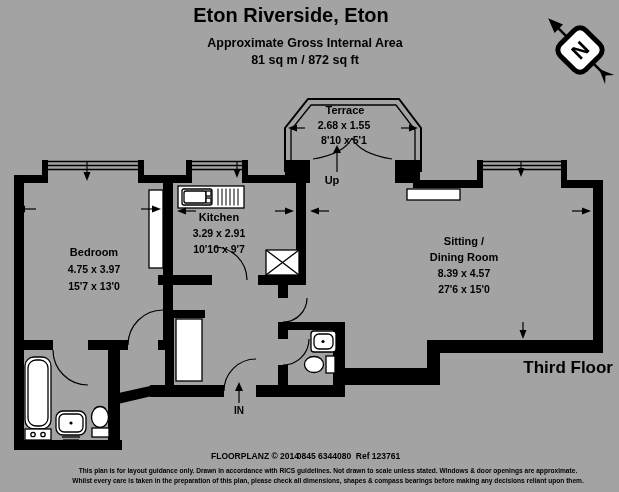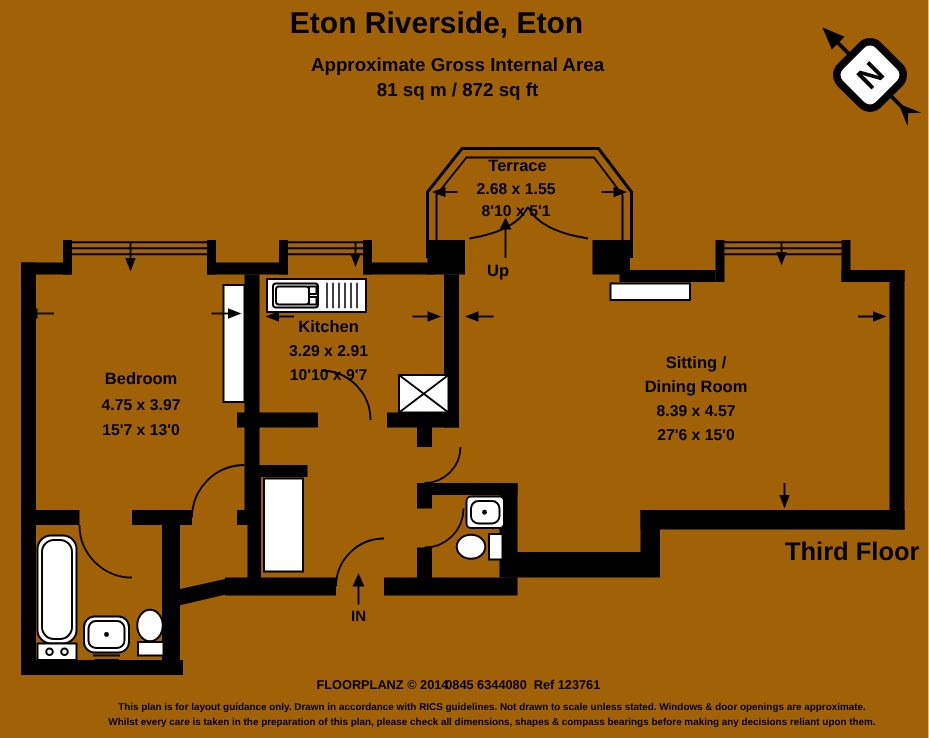--- a/index.html
+++ b/index.html
@@ -1,16 +1,16 @@
 <!DOCTYPE html>
 <html><head>
 <meta charset="utf-8">
 <style>
   html,body{margin:0;padding:0;background:#fff;}
-  .stage{position:relative;width:619px;height:492px;background:#a16207;overflow:hidden;}
+  .stage{position:relative;width:619px;height:492px;background:#a3a3a3;overflow:hidden;}
   svg{position:absolute;left:0;top:0;}
   .t{font-family:"Liberation Sans","DejaVu Sans",sans-serif;font-weight:bold;fill:#000;}
   .wall{fill:#000;stroke:none;}
   .thin{fill:none;stroke:#000;stroke-width:1.3;}
   .thin2{fill:none;stroke:#000;stroke-width:2;}
   .arc{fill:none;stroke:#000;stroke-width:1.2;}
   .fix{fill:#fff;stroke:#000;stroke-width:1.3;}
   .dim{stroke:#000;stroke-width:1.2;}
   .dimh{fill:#000;stroke:none;}
 </style>

